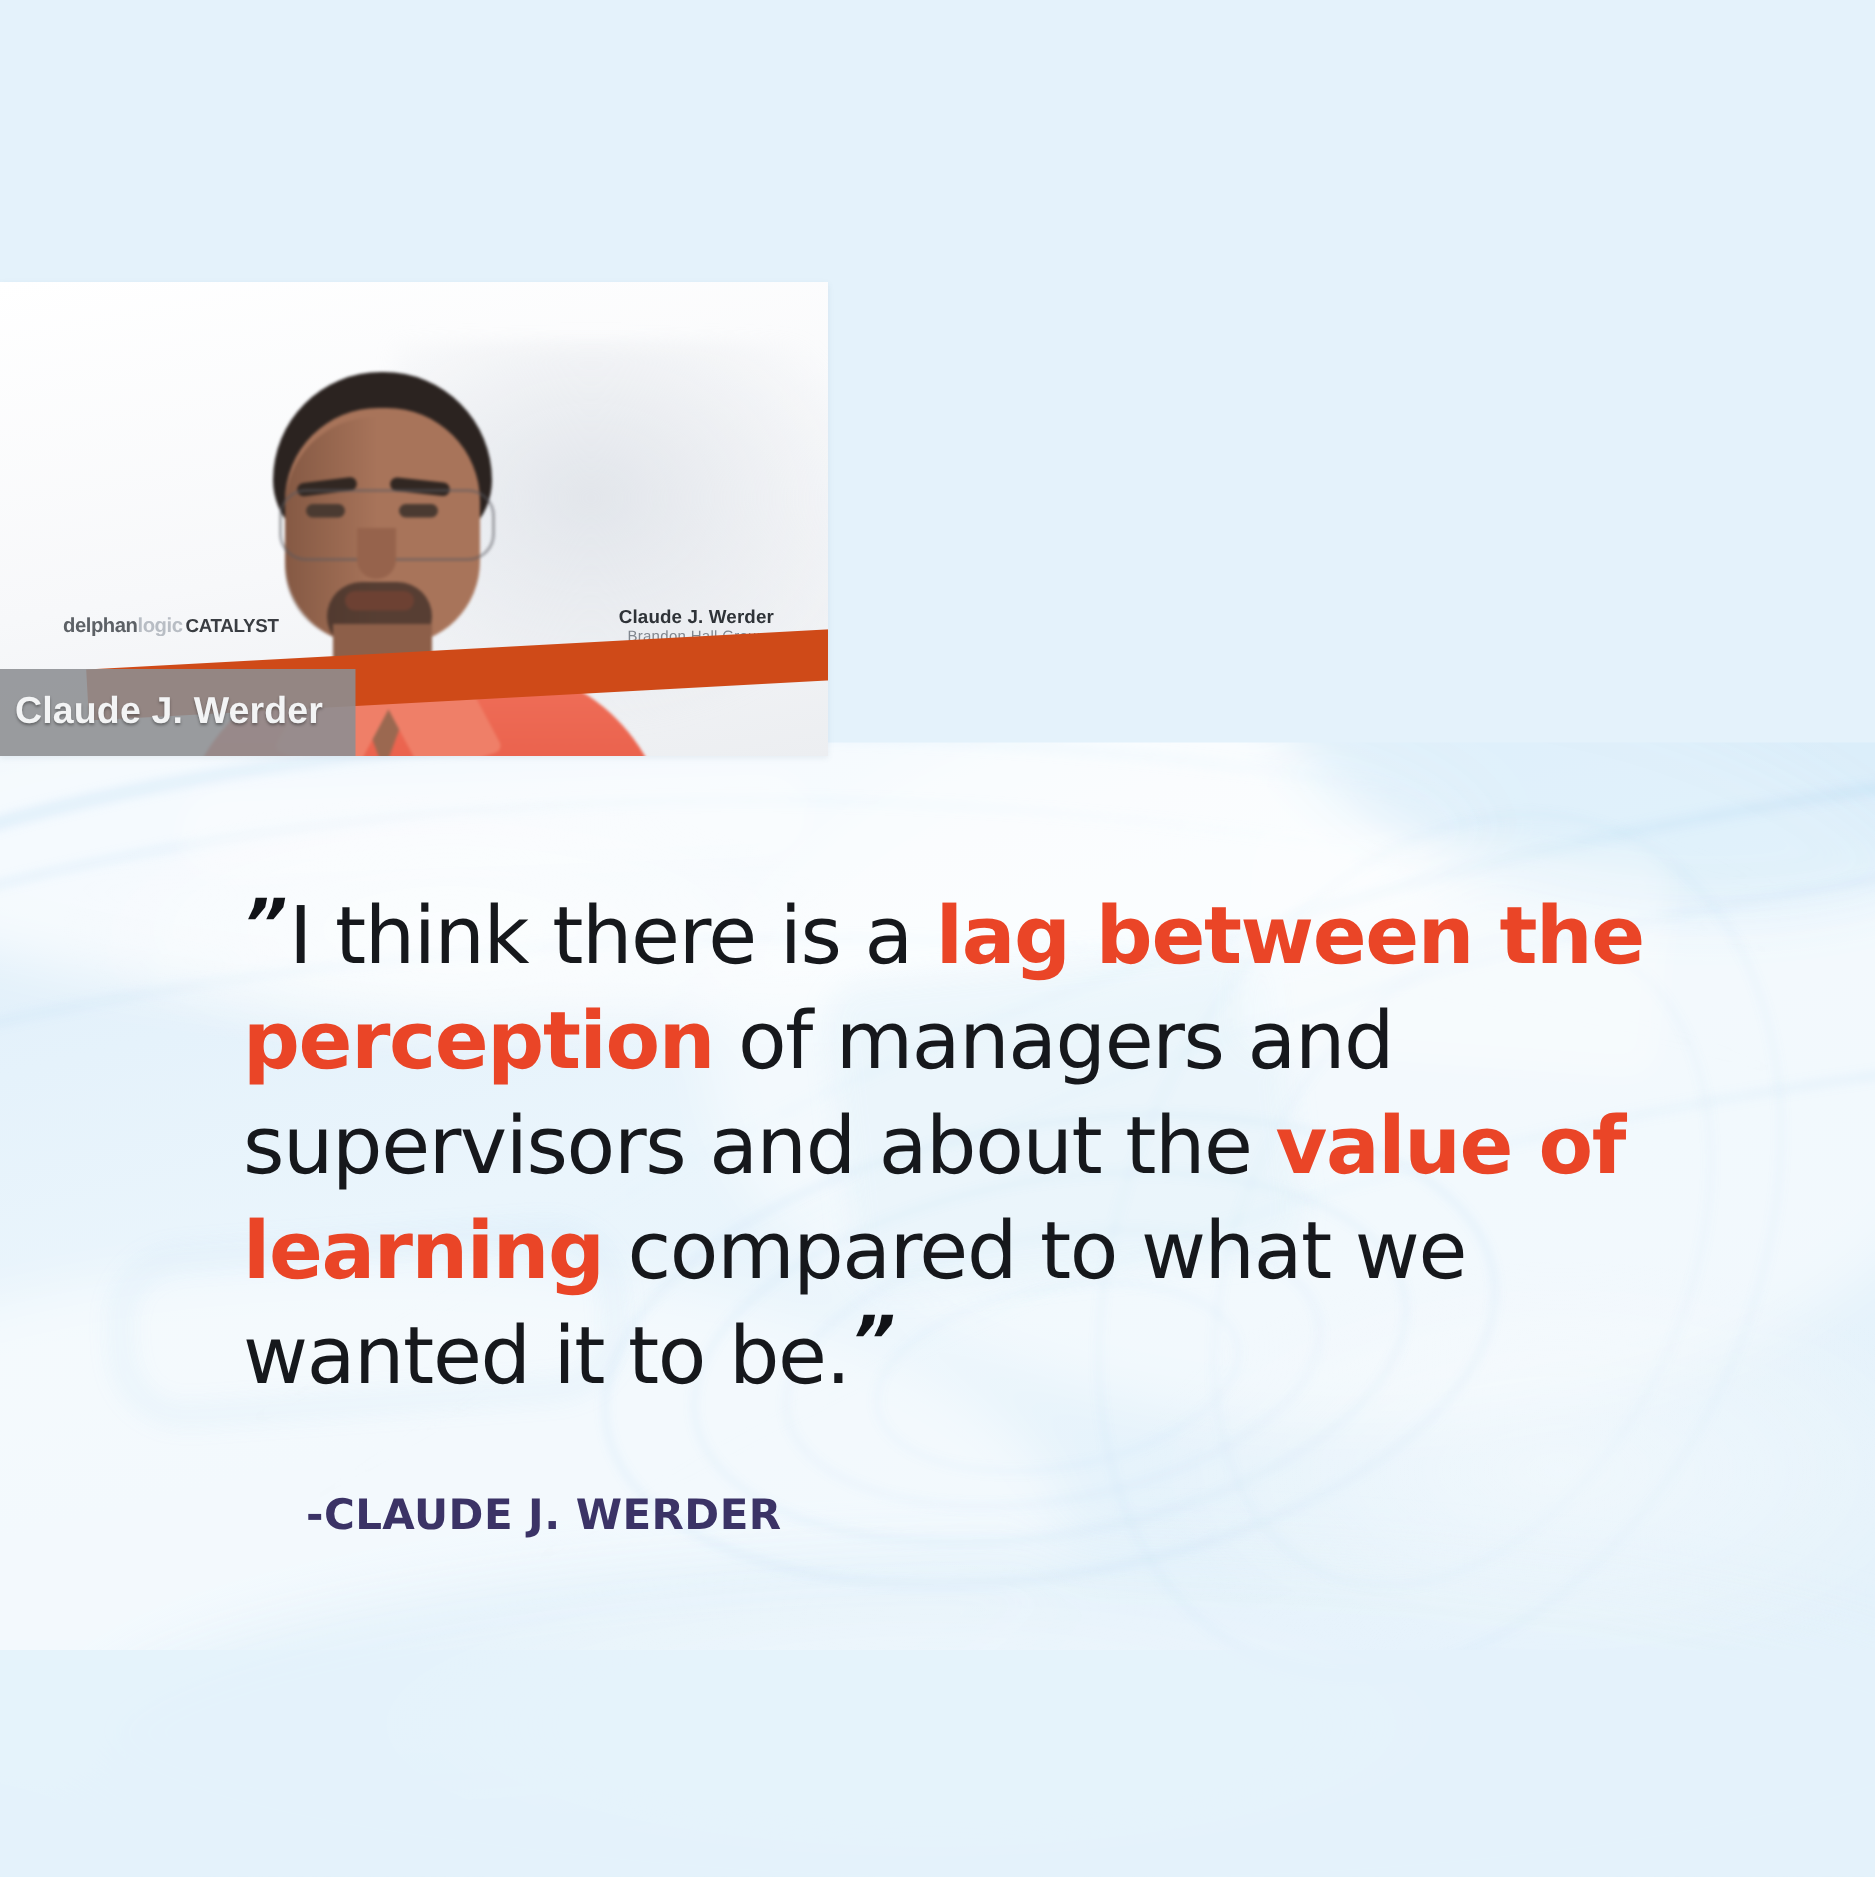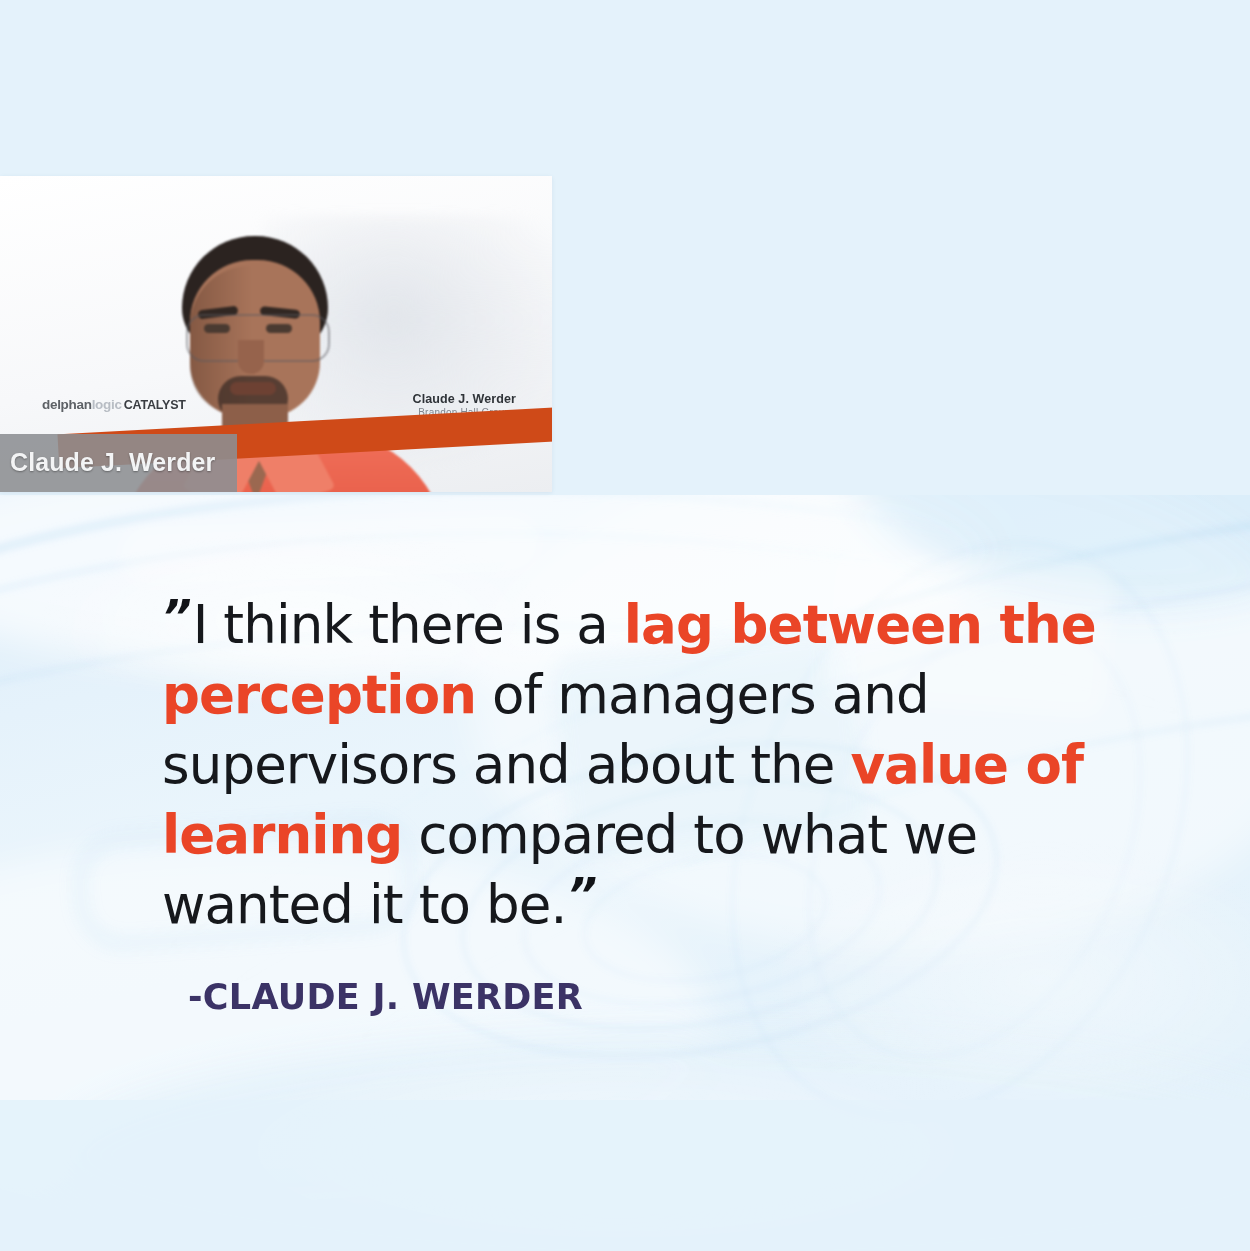--- a/index.html
+++ b/index.html
@@ -29,21 +29,21 @@
     inset: 0;
     width: 1250px;
     height: 1251px;
     z-index: 0;
   }
 
   
   #video-card {
     position: absolute;
     left: 0px;
-    top: 176px;
+    top: 188px;
     width: 552px;
     height: 316px;
     overflow: hidden;
     background: #fbfcfe;
     z-index: 5;
     box-shadow: 0 1px 4px rgba(80,110,140,0.10);
   }
   #video-inner {
     position: absolute;
     inset: 0;
@@ -268,23 +268,23 @@
     vertical-align: 10px;
     line-height: 0;
   }
   .qmark.open { margin-right: 3px; }
   .qmark.close { margin-left: 1px; vertical-align: 12px;}
 
   #quote-attribution {
     position: absolute;
     left: 188px;
     top: 977px;
-    margin: 0;
+    margin: 16px;
     font-family: "DejaVu Sans", sans-serif;
-    font-size: 35px;
+    font-size: 28px;
     font-weight: 700;
     color: #3b3366;
     letter-spacing: 0.3px;
     z-index: 6;
     white-space: nowrap;
   }
 </style>
 </head>
 <body>
 

